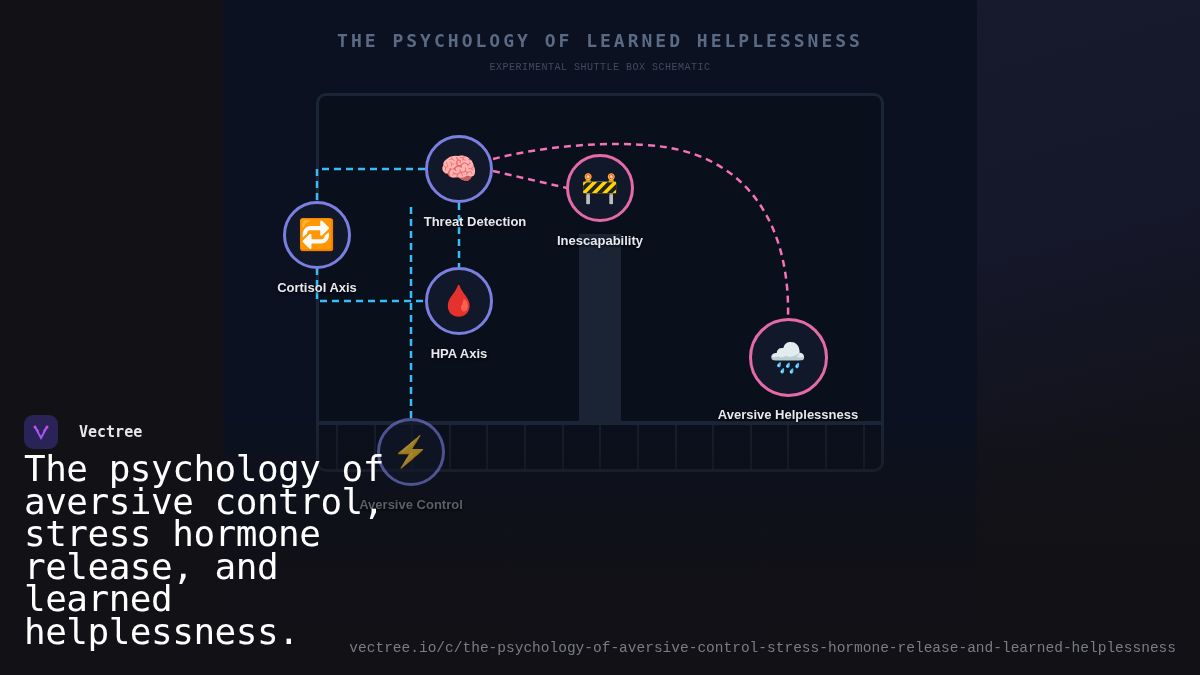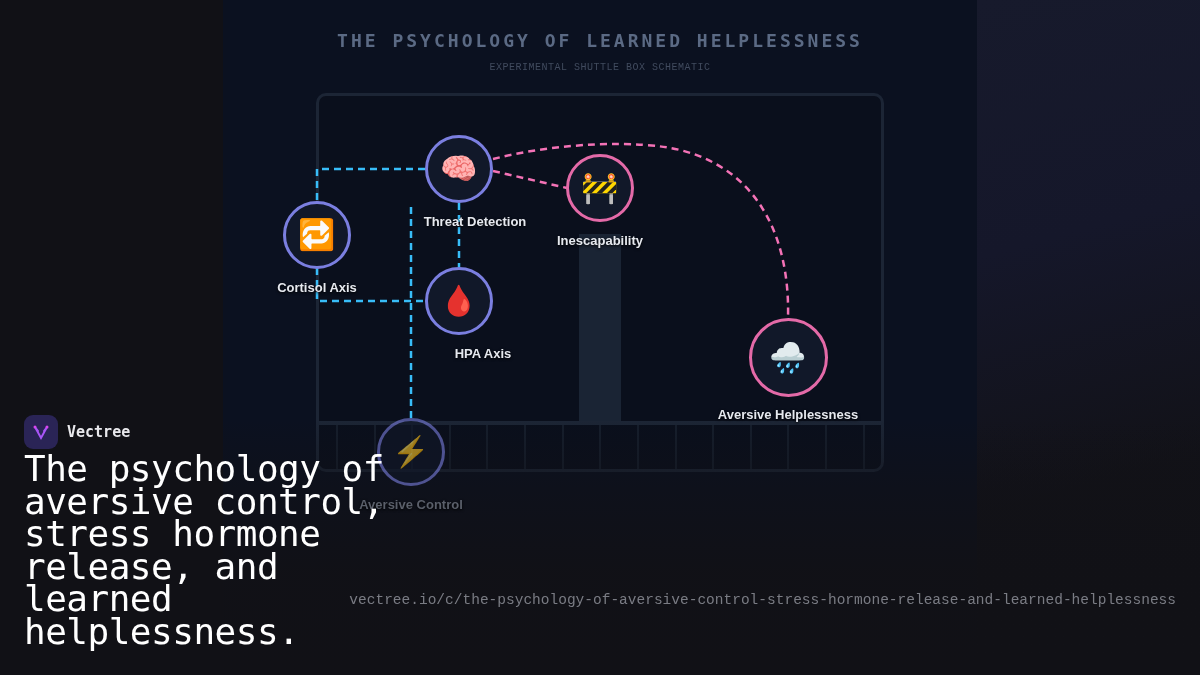--- a/index.html
+++ b/index.html
@@ -31,24 +31,24 @@
       display: flex; align-items: center; justify-content: center; font-size: 30px; line-height: 1; }
     .node.purple { border: 3px solid #7b7fe0; }
     .node.pink { border: 3px solid #e46aa8; }
     .node.dim { opacity: 0.6; }
     .node-label { position: absolute; font-weight: bold; font-size: 13px; color: #e6e9ef; white-space: nowrap;
       transform: translateX(-50%); text-shadow: 0 1px 3px #000; }
     .node-label.dim { color: #5a5f6a; }
 
     .brand { position: absolute; left: 24px; top: 415px; display: flex; align-items: center; gap: 9px; }
     .brand-logo { width: 34px; height: 34px; border-radius: 9px; background: #2a2456; display: flex; align-items: center; justify-content: center; }
-    .brand-name { font-family: "DejaVu Sans Mono", monospace; font-weight: bold; font-size: 15px; color: #e8e8ec; }
+    .brand-name { font-family: "DejaVu Sans Mono", monospace; font-weight: bold; font-size: 15px; color: #e8e8ec; margin-left: 12px; }
     .headline { position: absolute; left: 24px; top: 453px; width: 380px; font-family: "DejaVu Sans Mono", monospace;
       font-weight: normal; font-size: 36px; line-height: 32.5px; color: #ffffff; letter-spacing: -0.5px; }
-    .url { position: absolute; right: 24px; top: 592px; font-family: "Liberation Mono", monospace; font-size: 14.5px; color: #7a7c84; }
+    .url { position: absolute; right: 24px; top: 640px; font-family: "Liberation Mono", monospace; font-size: 14.5px; color: #7a7c84; }
   </style>
 </head>
 <body>
 
 <div class="bg-left"></div>
 <div class="bg-center"></div>
 <div class="bg-right"></div>
 
 <div class="diagram-title">THE PSYCHOLOGY OF LEARNED HELPLESSNESS</div>
 <div class="diagram-subtitle">EXPERIMENTAL SHUTTLE BOX SCHEMATIC</div>
@@ -93,21 +93,21 @@
 <div class="node-label" style="left:475px; top:214px;">Threat Detection</div>
 
 <div class="node purple" style="left:283px; top:201px;">
   <span>🔁</span>
 </div>
 <div class="node-label" style="left:317px; top:280px;">Cortisol Axis</div>
 
 <div class="node purple" style="left:425px; top:267px;">
   <span>🩸</span>
 </div>
-<div class="node-label" style="left:483px; top:346px;">HPA Axis</div>
+<div class="node-label" style="left:459px; top:346px;">HPA Axis</div>
 
 <div class="node pink" style="left:566px; top:154px;">
   <span>🚧</span>
 </div>
 <div class="node-label" style="left:600px; top:233px;">Inescapability</div>
 
 <div class="node pink" style="left:749px; top:318px; width:79px; height:79px;">
   <span>🌧️</span>
 </div>
 <div class="node-label" style="left:788px; top:407px;">Aversive Helplessness</div>

